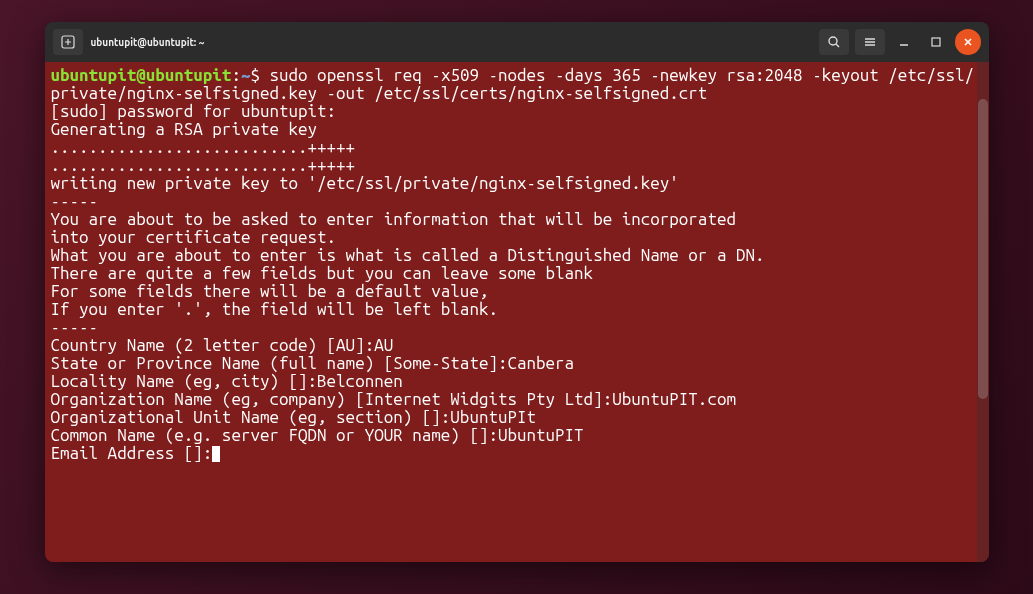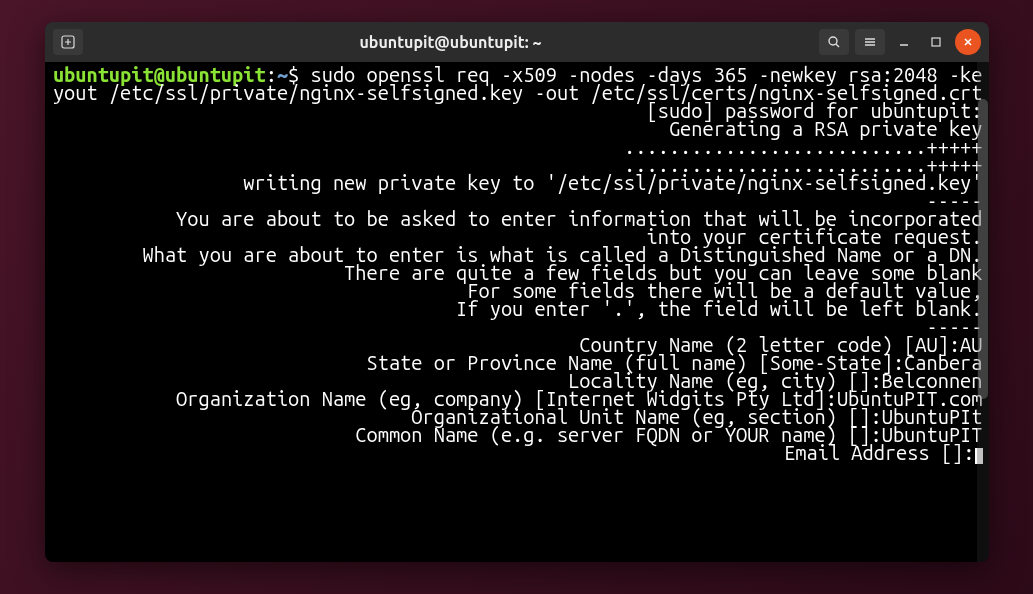--- a/index.html
+++ b/index.html
@@ -43,25 +43,25 @@
       background: #393939;
       border-radius: 4px;
       display: flex;
       align-items: center;
       justify-content: center;
       color: #ddd;
       font-size: 14px;
     }
     .titlebar-title {
       flex: 1;
-      text-align: center;
+      text-align: left;
       color: #eee;
       font-family: 'Ubuntu', sans-serif;
       font-weight: bold;
-      font-size: 16px;
+      font-size: 10px;
     }
     .titlebar-right {
       display: flex;
       gap: 6px;
       align-items: center;
     }
     .window-control {
       width: 26px;
       height: 26px;
       display: flex;
@@ -82,30 +82,29 @@
       width: 30px;
       height: 26px;
       background: #393939;
       border-radius: 4px;
       display: flex;
       align-items: center;
       justify-content: center;
       color: #ddd;
     }
     .terminal-body {
-      background: #000000;
+      background: #7f1d1d;
       padding: 4px 6px;
       min-height: 500px;
-      font-size: 20px;
+      font-size: 17px;
       line-height: 18px;
       color: #eee;
       white-space: pre-wrap;
       word-break: break-all;
       position: relative;
-      text-align: right;
     }
     .prompt-user { color: #8ae234; font-weight: bold; }
     .prompt-colon { color: #fff; }
     .prompt-path { color: #729fcf; font-weight: bold; }
     .prompt-dollar { color: #fff; }
     .cmd { color: #fff; }
     .output { color: #fff; }
     .cursor {
       display: inline-block;
       width: 8px;

